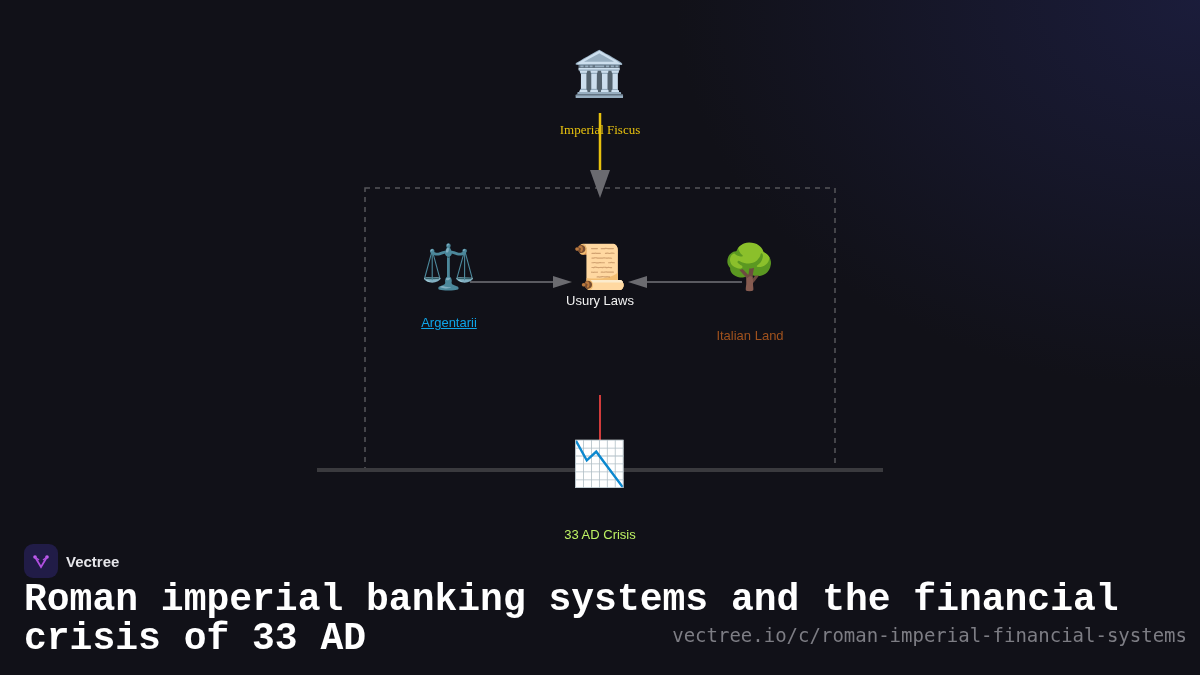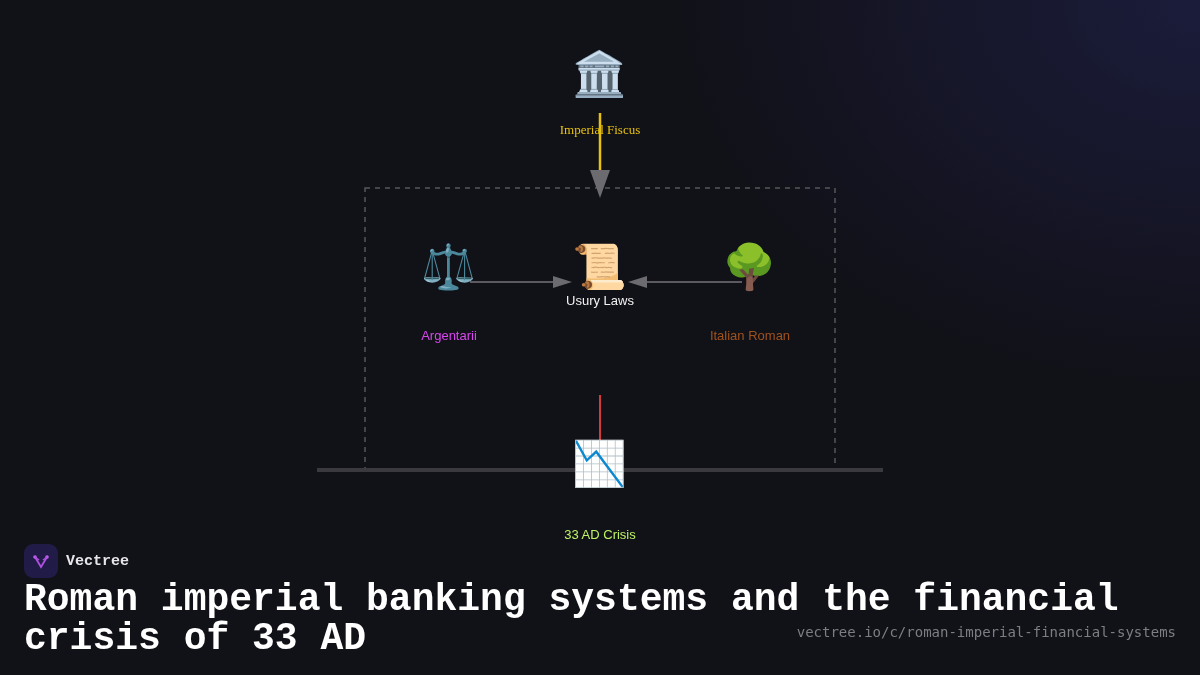--- a/index.html
+++ b/index.html
@@ -15,29 +15,29 @@
   }
   .diagram { position:absolute; left:0; top:0; width:1200px; height:560px; }
   .node { position:absolute; width:120px; text-align:center; }
   .node .icon { font-size:44px; line-height:52px; height:52px; display:block; }
   .node .label { font-size:13px; display:block; }
   .brand { position:absolute; left:24px; top:544px; display:flex; align-items:center; gap:8px; }
   .brand-logo {
     width:34px; height:34px; border-radius:9px; background:#211c47;
     display:flex; align-items:center; justify-content:center;
   }
-  .brand-name { font-family:Liberation Mono, monospace; font-weight:bold; font-size:15px; color:#e6e6ea; }
+  .brand-name { font-family:Liberation Sans, sans-serif; font-weight:bold; font-size:15px; color:#e6e6ea; }
   .title {
     position:absolute; left:24px; top:580px; margin:0;
     font-family:"Liberation Mono", monospace; font-weight:bold;
     font-size:38px; line-height:39px; color:#ffffff; letter-spacing:0px;
   }
   .url {
-    position:absolute; right:24px; top:624px;
-    font-family:"DejaVu Sans Mono", monospace; font-size:14px; color:#7d7d84;
+    position:absolute; right:13px; top:624px;
+    font-family:"DejaVu Sans Mono", monospace; font-size:19px; color:#7d7d84;
   }
 </style>
 </head>
 <body>
 
 <div class="bg-glow"></div>
 
 <svg class="diagram" width="1200" height="560" viewBox="0 0 1200 560">
 
   <rect x="365" y="188" width="470" height="282" fill="none" stroke="#55555a" stroke-width="1.5" stroke-dasharray="5,5"></rect>
@@ -56,31 +56,31 @@
   <line x1="600" y1="395" x2="600" y2="445" stroke="#d13b3b" stroke-width="2"></line>
 </svg>
 
 <div class="node" style="left:540px; top:48px;">
   <span class="icon">🏛️</span>
   <span class="label" style="color:#e8c20e; margin-top:22px;font-family:Liberation Serif, serif;">Imperial Fiscus</span>
 </div>
 
 <div class="node" style="left:389px; top:241px;">
   <span class="icon">⚖️</span>
-  <span class="label" style="color:#d946ef; margin-top:35px;">Argentarii</span>
+  <span class="label" style="color:#0ea5e9; margin-top:22px;text-decoration:underline;">Argentarii</span>
 </div>
 
 <div class="node" style="left:540px; top:241px;">
   <span class="icon">📜</span>
   <span class="label" style="color:#f2f2f2; ">Usury Laws</span>
 </div>
 
 <div class="node" style="left:690px; top:241px;">
   <span class="icon">🌳</span>
-  <span class="label" style="color:#a0521d; margin-top:35px;">Italian Roman</span>
+  <span class="label" style="color:#a0521d; margin-top:35px;">Italian Land</span>
 </div>
 
 <div class="node" style="left:540px; top:438px;">
   <span class="icon">📉</span>
   <span class="label" style="color:#bef264; margin-top:37px;">33 AD Crisis</span>
 </div>
 
 <div class="brand">
   <div class="brand-logo">
     <svg width="20" height="20" viewBox="0 0 20 20">

